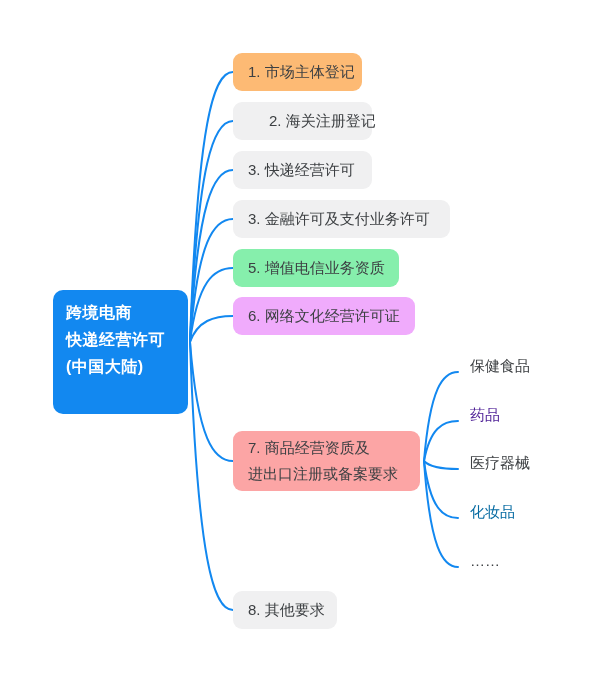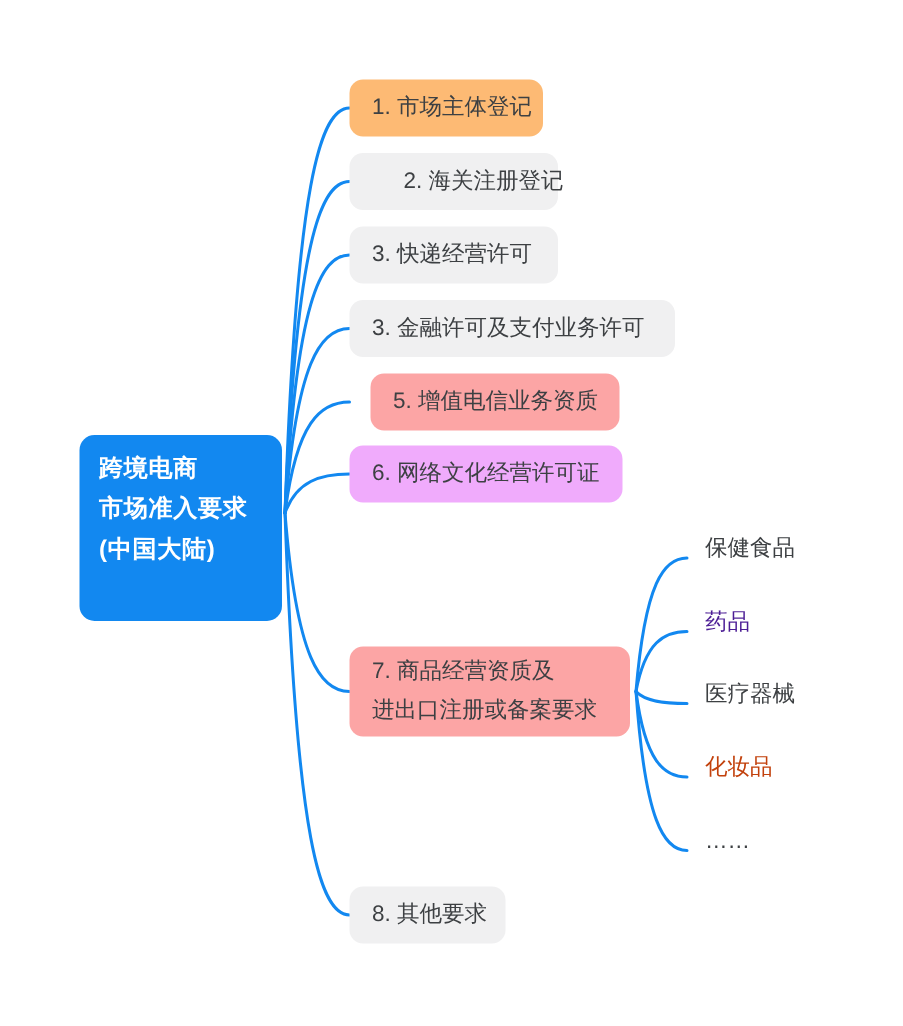--- a/index.html
+++ b/index.html
@@ -59,49 +59,49 @@
       <path d="M190,342 C197.74,561.76 213.65,610 233,610" fill="none" stroke="#1288f0" stroke-width="2" stroke-linecap="round"></path>
       <path d="M424,461 C430.12,388.02 442.7,372 458,372" fill="none" stroke="#1288f0" stroke-width="2" stroke-linecap="round"></path>
       <path d="M424,461 C430.12,428.2 442.7,421 458,421" fill="none" stroke="#1288f0" stroke-width="2" stroke-linecap="round"></path>
       <path d="M424,461 C430.12,467.56 442.7,469 458,469" fill="none" stroke="#1288f0" stroke-width="2" stroke-linecap="round"></path>
       <path d="M424,461 C430.12,507.74 442.7,518 458,518" fill="none" stroke="#1288f0" stroke-width="2" stroke-linecap="round"></path>
       <path d="M424,461 C430.12,547.92 442.7,567 458,567" fill="none" stroke="#1288f0" stroke-width="2" stroke-linecap="round"></path>
     </svg>
 
   <div class="node root-node" style="left: 53px; top: 290px; width: 135px; height: 124px; background: rgb(18, 136, 240); color: rgb(255, 255, 255);">
     <div>跨境电商</div>
-    <div>市场准入要求</div>
+    <div>快递经营许可</div>
     <div>(中国大陆)</div>
   </div>
 
   <div class="node branch-node" style="left: 233px; top: 53px; width: 129px; height: 38px; background: #fdba74;">
     <span>1. 市场主体登记</span>
   </div>
   <div class="node branch-node" style="left: 233px; top: 102px; width: 139px; height: 38px; background: rgb(240, 240, 241); padding-left: 36px;">
     <span>2. 海关注册登记</span>
   </div>
   <div class="node branch-node" style="left: 233px; top: 151px; width: 139px; height: 38px; background: rgb(240, 240, 241);">
     <span>3. 快递经营许可</span>
   </div>
   <div class="node branch-node" style="left: 233px; top: 200px; width: 217px; height: 38px; background: rgb(240, 240, 241);">
     <span>3. 金融许可及支付业务许可</span>
   </div>
-  <div class="node branch-node" style="left: 247px; top: 249px; width: 166px; height: 38px; background: #fca5a5;">
+  <div class="node branch-node" style="left: 233px; top: 249px; width: 166px; height: 38px; background: #86efac;">
     <span>5. 增值电信业务资质</span>
   </div>
   <div class="node branch-node" style="left: 233px; top: 297px; width: 182px; height: 38px; background: #f0abfc;">
     <span>6. 网络文化经营许可证</span>
   </div>
   <div class="node branch-node" style="left: 233px; top: 431px; width: 187px; height: 60px; background: #fca5a5;">
     <span>7. 商品经营资质及</span>
     <span>进出口注册或备案要求</span>
   </div>
   <div class="node branch-node" style="left: 233px; top: 591px; width: 104px; height: 38px; background: rgb(240, 240, 241);">
     <span>8. 其他要求</span>
   </div>
 
   <div class="leaf-node" style="left: 470px; top: 355px; color: rgb(61, 64, 67);">保健食品</div>
   <div class="leaf-node" style="left: 470px; top: 404px; color: #4c1d95;">药品</div>
   <div class="leaf-node" style="left: 470px; top: 452px; color: rgb(61, 64, 67);">医疗器械</div>
-  <div class="leaf-node" style="left: 470px; top: 501px; color: #c2410c;">化妆品</div>
+  <div class="leaf-node" style="left: 470px; top: 501px; color: #0369a1;">化妆品</div>
   <div class="leaf-node" style="left: 470px; top: 550px; color: rgb(61, 64, 67);">……</div>
 
 </div>
 
 </body></html>

